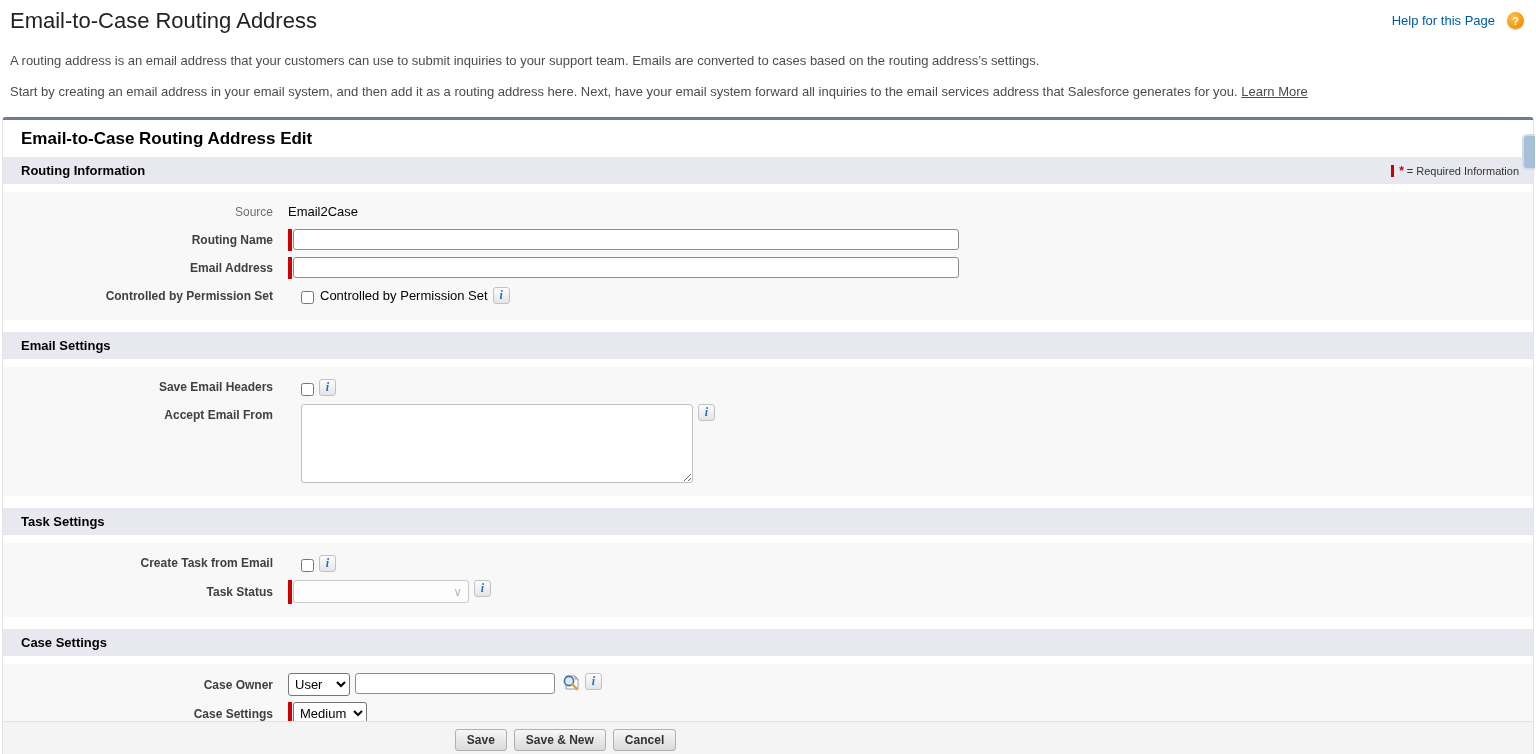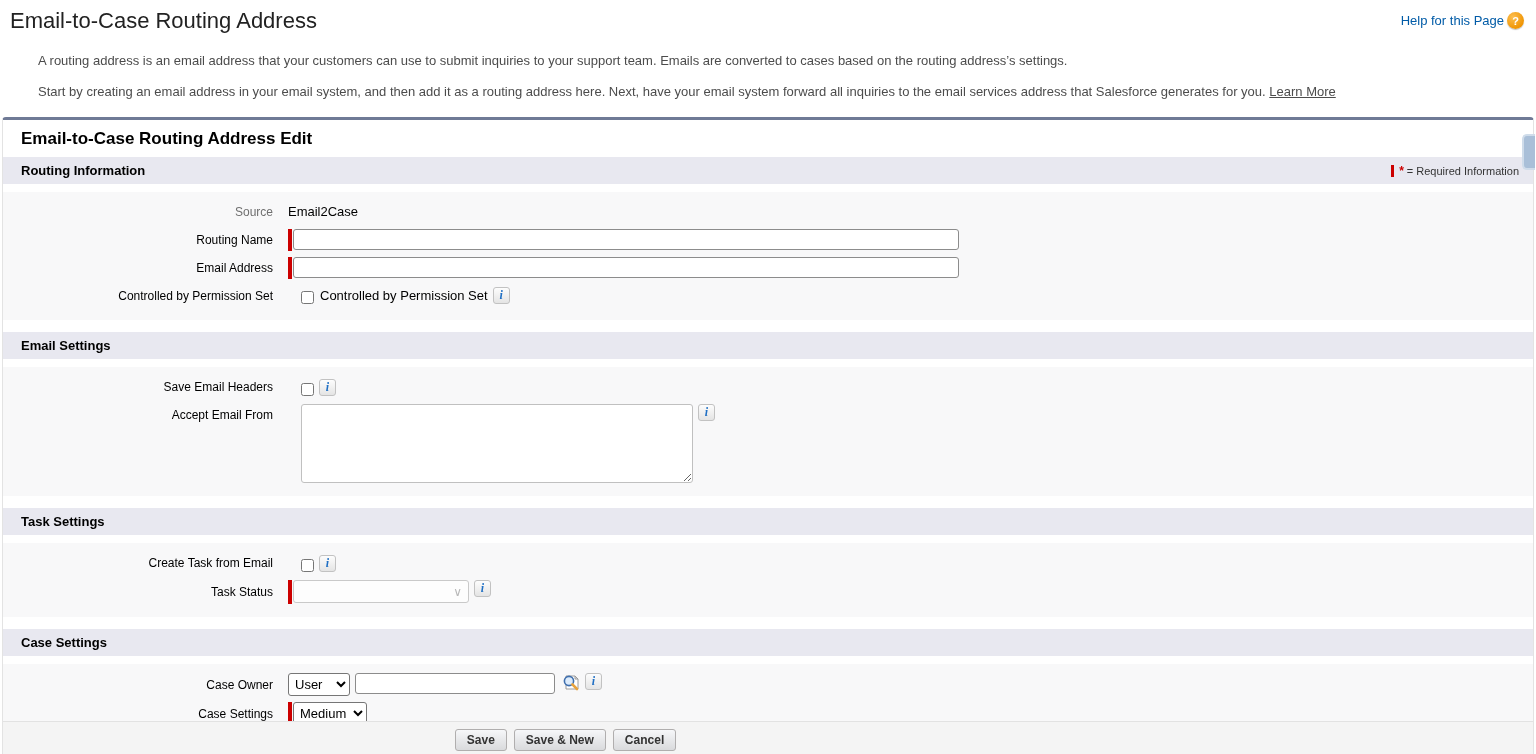--- a/index.html
+++ b/index.html
@@ -2,46 +2,46 @@
 <html><head>
 <meta charset="utf-8">
 <style>
   * { margin:0; padding:0; box-sizing:border-box; }
   html,body { width:1536px; height:754px; overflow:hidden; background:#fff;
               font-family:"Liberation Sans", sans-serif; color:#333; }
 
   
   .topbar { display:flex; justify-content:space-between; align-items:flex-start; padding:8px 10px 0 10px; }
   .page-title { font-size:22px; font-weight:400; color:#222; letter-spacing:0; }
-  .help-wrap { display:flex; align-items:center; gap:3px; padding-top:4px; padding-right:2px; }
+  .help-wrap { display:flex; align-items:center; gap:12px; padding-top:4px; padding-right:2px; }
   .help-link { font-size:13px; color:#015ba7; text-decoration:none; cursor:pointer; }
   .help-icon { width:17px; height:17px; border-radius:50%;
                background:radial-gradient(circle at 35% 30%, #fdbe4e, #ef9300 75%);
                color:#fff; font-size:11px; font-weight:bold; display:flex; align-items:center; justify-content:center;
                box-shadow:0 1px 1px rgba(0,0,0,.25); cursor:pointer; }
-  .intro { font-size:13px; color:#4c4c4c; padding:0 10px;margin-left:28px; }
+  .intro { font-size:13px; color:#4c4c4c; padding:0 10px; }
   .intro.p1 { margin-top:19px; }
   .intro.p2 { margin-top:16px; }
   .learn-more { color:#4c4c4c; text-decoration:underline; cursor:pointer; }
 
   
   .panel { position:relative; margin:18px 2px 0 2px; border:1px solid #e3e3e3; border-top:3px solid #6f7a96;
            border-radius:4px 4px 0 0; background:#fff; height:641px; }
   .panel-header { background:#fff; padding:9px 10px 8px 18px; font-size:17px; font-weight:bold; color:#000;
                   border-bottom:0; }
   .section-header { background:#e8e8f0; padding:6px 10px 6px 18px; font-size:13px; font-weight:bold; color:#000;
                     display:flex; justify-content:space-between; align-items:center; }
   .required-legend { display:flex; align-items:center; gap:3px; font-weight:normal; font-size:11px; color:#333; padding-right:4px; }
   .req-bar-lg { display:inline-block; width:3px; height:12px; background:#c00; margin-right:2px; }
   .req-star { color:#c00; font-size:12px; font-weight:bold; }
 
   .section-body { background:#f8f8f9; padding:6px 0 10px 0;margin-top:8px; }
   .row { display:flex; align-items:center; padding:3px 0; }
   .row.top { align-items:flex-start; }
-  .field-label { width:285px; text-align:right; padding-right:15px; font-size:12px; font-weight:normal; color:#000000; line-height:22px; flex:none; }
+  .field-label { width:285px; text-align:right; padding-right:15px; font-size:12px; font-weight:bold; color:#404040; line-height:22px; flex:none; }
   .field-label.plain { font-weight:normal; color:#6f6f6f; }
   .control { display:flex; align-items:flex-start; }
   .control.top { align-items:flex-start; }
   .req-bar { width:4px; height:22px; background:#c00; flex:none; }
   .req-bar.sel { height:24px; }
 
   .text-input { width:666px; height:21px; border:1px solid #8c8c8c; border-radius:3px; margin-left:1px;
                 font-size:13px; padding:0 4px; background:#fff; }
   .static-value { font-size:13px; color:#000; line-height:22px; }
 

